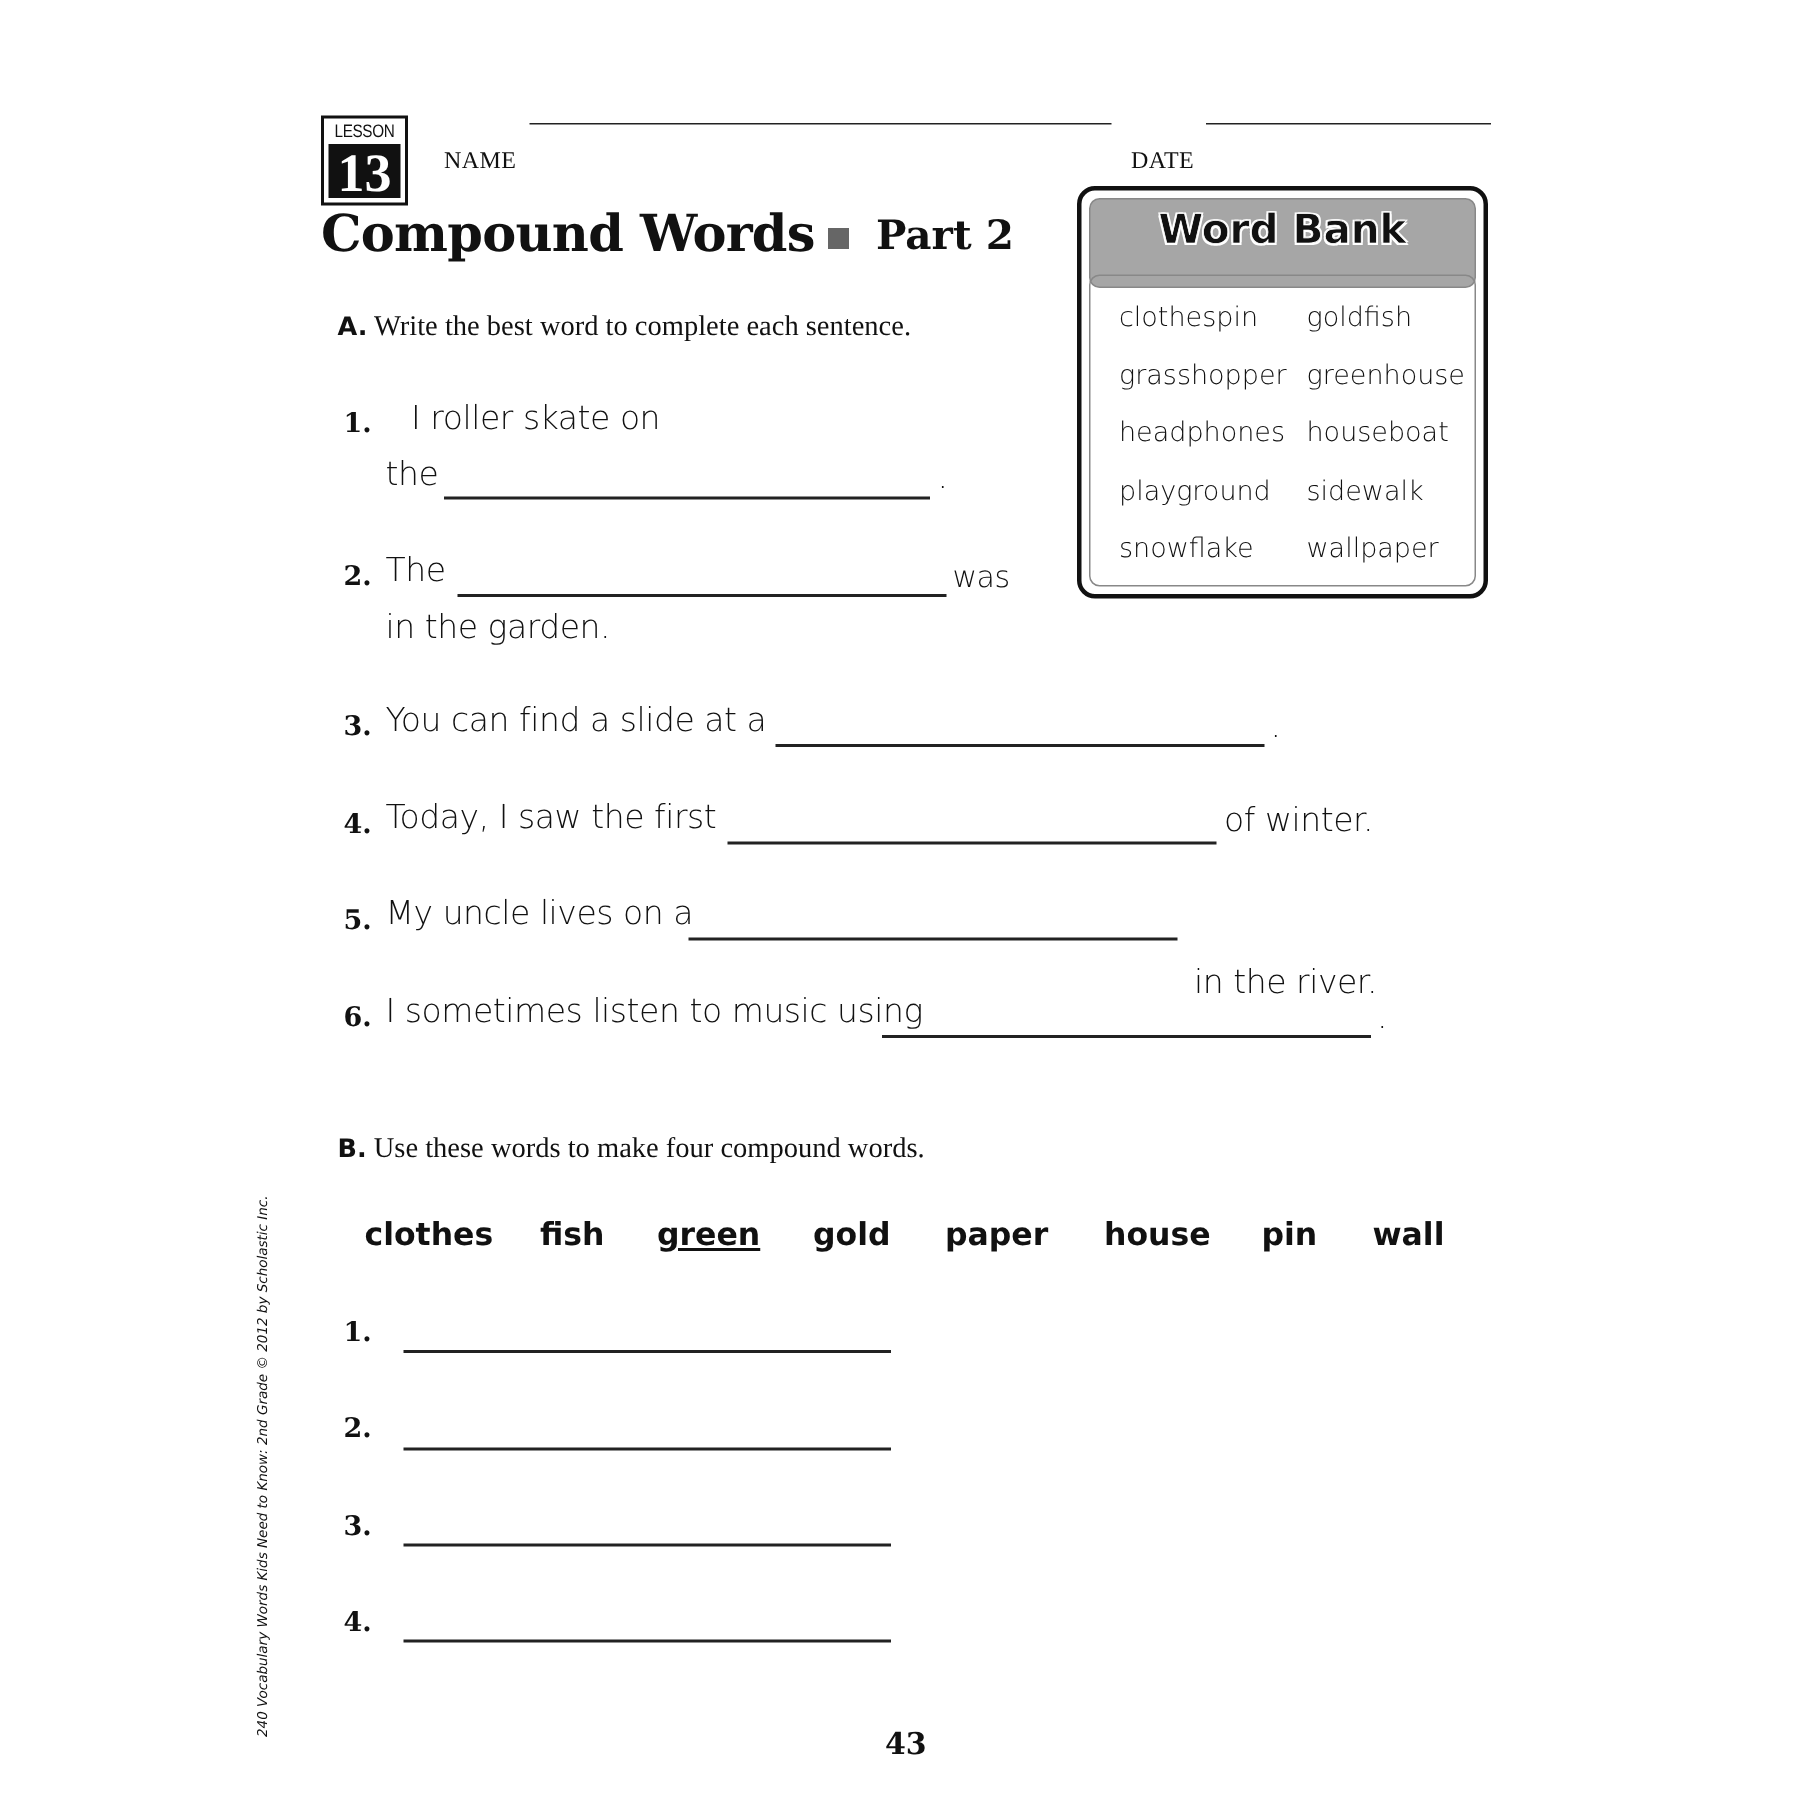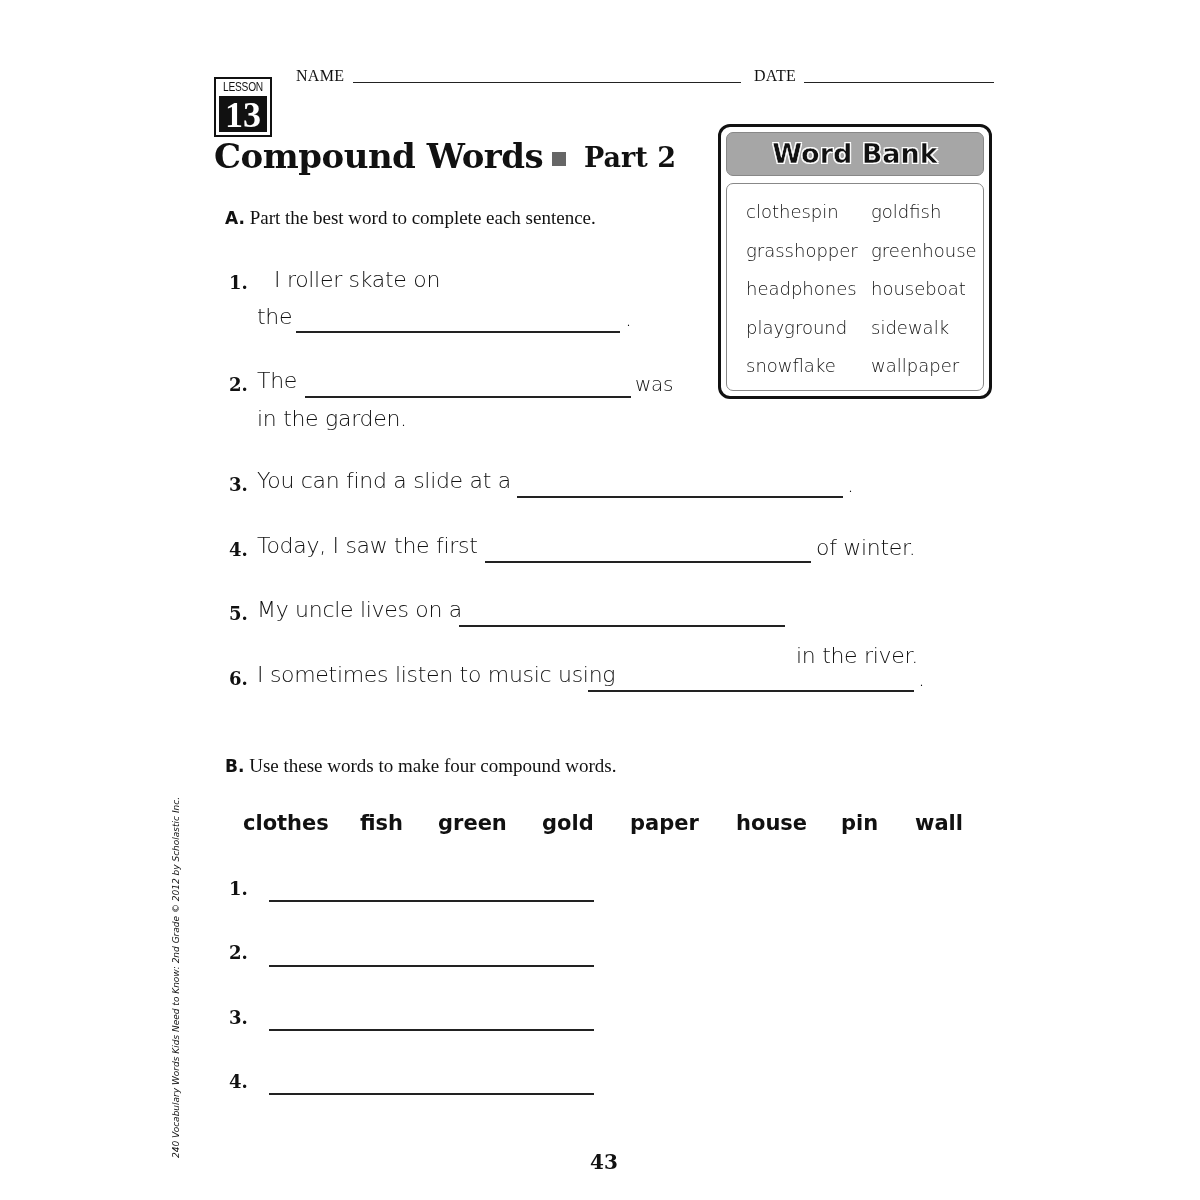--- a/index.html
+++ b/index.html
@@ -5,36 +5,36 @@
     html, body { margin: 0; padding: 0; background: #ffffff; }
     body { width: 1200px; height: 1200px; position: relative; overflow: hidden; color: #111; }
     .abs { position: absolute; }
     .serif { font-family: "Liberation Serif", "DejaVu Serif", serif; }
 
     
     .lesson-badge { left: 214px; top: 41px; width: 58px; height: 60px; border: 2px solid #111; background: #fff; box-sizing: border-box; margin-top: 36px; }
     .lesson-badge .lbl { position: absolute; left: 0; right: 0; top: 1px; text-align: center; font-size: 12px; letter-spacing: -0.3px; font-family: "Liberation Sans", sans-serif; transform: scaleX(0.85); }
     .lesson-badge .num { position: absolute; left: 3px; right: 3px; top: 17px; bottom: 3px; background: #111; color: #fff; text-align: center; font-size: 36px; line-height: 38px; font-weight: bold; font-family: "Liberation Serif", serif; }
 
-    .field-label { font-size: 16px; letter-spacing: 0.3px; }
+    .field-label { font-size: 16px; letter-spacing: 0.3px; margin-top: 32px; }
     .rule { border-bottom: 2px solid #222; height: 0; }
 
     .title { left: 214px; top: 136px; font-size: 34px; font-weight: 900; font-family: "DejaVu Serif", serif; letter-spacing: -0.5px; }
     .title-sep { left: 552px; top: 152px; width: 14px; height: 14px; background: #666; }
     .subtitle { left: 584px; top: 142px; font-size: 27px; font-weight: 900; font-family: "DejaVu Serif", serif; }
 
     .instr { font-size: 19px; }
     .instr b { font-family: "DejaVu Sans", sans-serif; font-weight: bold; font-size: 17px; }
 
     .q-num { font-family: "DejaVu Serif", serif; font-weight: bold; font-size: 18px; }
     .q-text { font-family: "DejaVu Sans", sans-serif; font-size: 22px; font-weight: 300; letter-spacing: -0.3px; }
 
     
     .wb-outer { left: 718px; top: 124px; width: 274px; height: 275px; border: 3px solid #111; border-radius: 12px; box-sizing: border-box; background: #fff; }
-    .wb-head { position: absolute; left: 5px; right: 5px; top: 5px; height: 44px; background: #a6a6a6; border: 1.5px solid #888; border-radius: 7px; box-sizing: border-box; text-align: center; }
+    .wb-head { position: absolute; left: 5px; right: 5px; top: 5px; height: 60px; background: #a6a6a6; border: 1.5px solid #888; border-radius: 7px; box-sizing: border-box; text-align: center; }
     .wb-head span { font-family: "DejaVu Sans", sans-serif; font-weight: 900; font-size: 27px; line-height: 42px; color: #111; -webkit-text-stroke: 0.5px #fff; text-shadow: 1px 1px 0 #fff, -1px -1px 0 #fff, 1px -1px 0 #fff, -1px 1px 0 #fff; }
     .wb-body { position: absolute; left: 5px; right: 5px; top: 56px; bottom: 5px; border: 1.5px solid #888; border-radius: 7px; box-sizing: border-box; }
     .wb-word { position: absolute; font-family: "DejaVu Sans", sans-serif; font-size: 18px; font-weight: 300; color: #111; }
 
     .part-word { font-family: "DejaVu Sans", sans-serif; font-weight: bold; font-size: 21px; }
 
     .footer-side { left: 0px; top: 0px; font-size: 9px; font-family: "DejaVu Sans", sans-serif; font-style: italic; white-space: nowrap; transform-origin: 0 0; transform: translate(171px, 1158px) rotate(-90deg); }
     .page-num { left: 590px; top: 1150px; font-family: "DejaVu Serif", serif; font-weight: 900; font-size: 20px; }
   </style>
 </head>
@@ -64,21 +64,21 @@
     <div class="wb-word" style="left:144px; top:94px;">houseboat</div>
     <div class="wb-word" style="left:19px; top:133px;">playground</div>
     <div class="wb-word" style="left:144px; top:133px;">sidewalk</div>
     <div class="wb-word" style="left:19px; top:171px;">snowflake</div>
     <div class="wb-word" style="left:144px; top:171px;">wallpaper</div>
   </div>
 </div>
 
 <div class="abs serif instr" style="left:225px; top:207px;">
   <b>A.</b>
-  <span>Part the best word to complete each sentence.</span>
+  <span>Write the best word to complete each sentence.</span>
 </div>
 
 <div class="abs q-num" style="left:229px; top:272px;">1.</div>
 <div class="abs q-text" style="left:274px; top:267px;">I roller skate on</div>
 <div class="abs q-text" style="left:257px; top:304px;">the</div>
 <div class="abs rule" style="left:296px; top:331px; width:324px;"></div>
 <div class="abs q-text" style="left:625px; top:306px;">.</div>
 
 <div class="abs q-num" style="left:229px; top:374px;">2.</div>
 <div class="abs q-text" style="left:257px; top:368px;">The</div>
@@ -106,21 +106,21 @@
 <div class="abs rule" style="left:588px; top:690px; width:326px;"></div>
 <div class="abs q-text" style="left:918px; top:666px;">.</div>
 
 <div class="abs serif instr" style="left:225px; top:755px;">
   <b>B.</b>
   <span>Use these words to make four compound words.</span>
 </div>
 
 <div class="abs part-word" style="left:243px; top:811px;">clothes</div>
 <div class="abs part-word" style="left:360px; top:811px;">fish</div>
-<div class="abs part-word" style="left:438px; top:811px;">green</div>
+<div class="abs part-word" style="left:438px; top:811px;text-decoration:underline;">green</div>
 <div class="abs part-word" style="left:542px; top:811px;">gold</div>
 <div class="abs part-word" style="left:630px; top:811px;">paper</div>
 <div class="abs part-word" style="left:736px; top:811px;">house</div>
 <div class="abs part-word" style="left:841px; top:811px;">pin</div>
 <div class="abs part-word" style="left:915px; top:811px;">wall</div>
 
 <div class="abs q-num" style="left:229px; top:878px;">1.</div>
 <div class="abs rule" style="left:269px; top:900px; width:325px;"></div>
 <div class="abs q-num" style="left:229px; top:942px;">2.</div>
 <div class="abs rule" style="left:269px; top:965px; width:325px;"></div>

